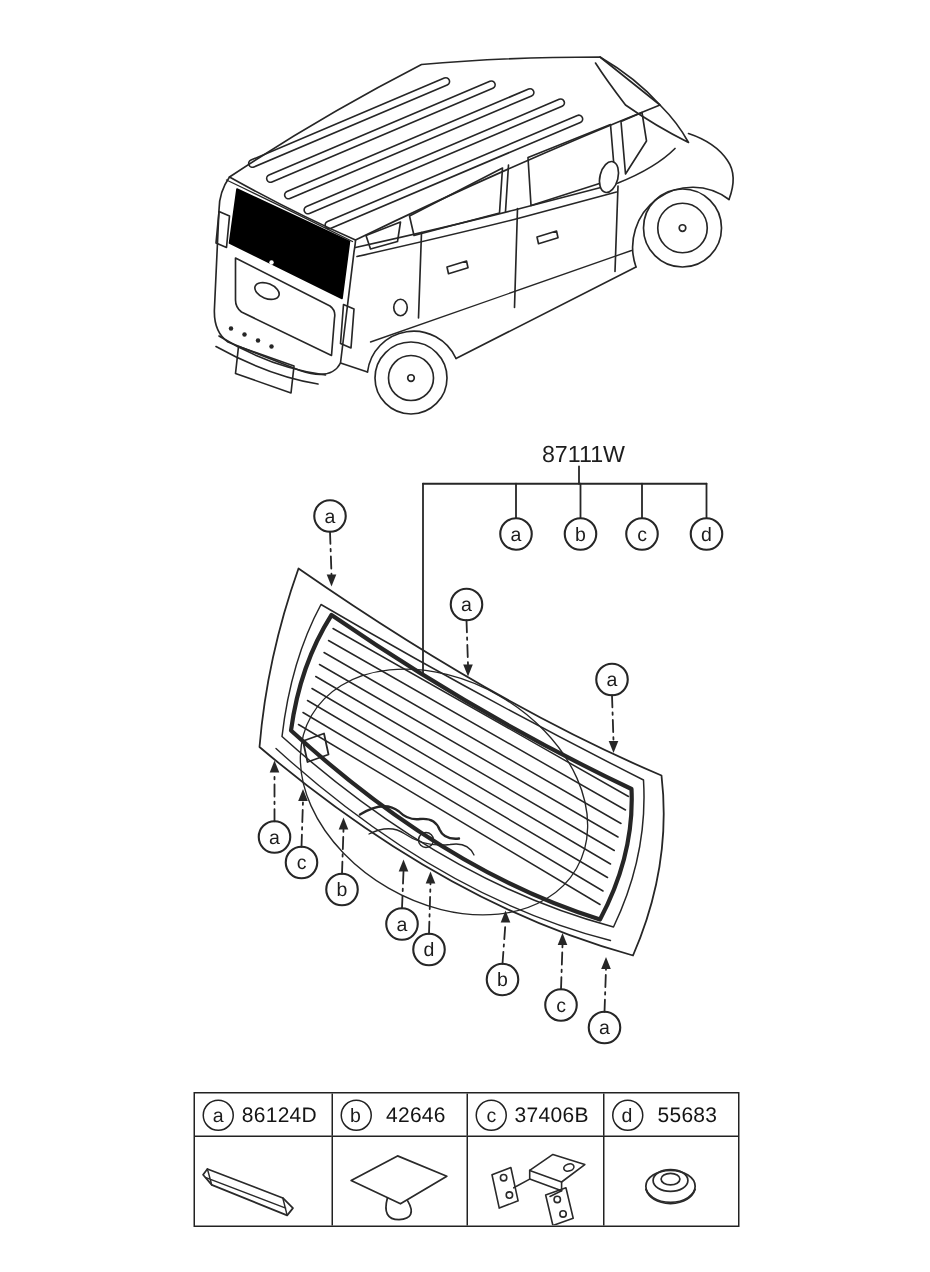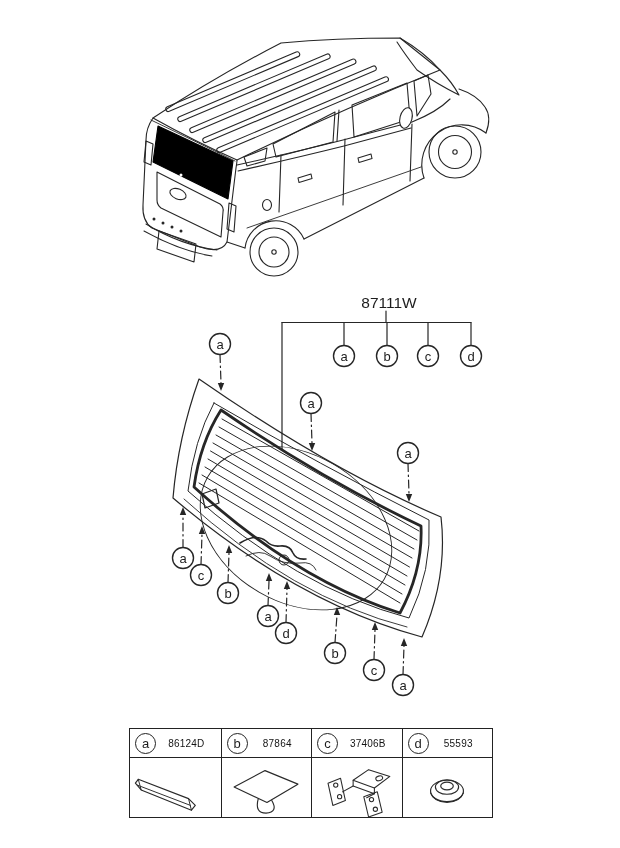--- a/index.html
+++ b/index.html
@@ -12,21 +12,21 @@
   
   .legend{position:absolute;left:129px;top:728px;width:364px;height:90px;
           box-sizing:border-box;border:1.7px solid #222;
           display:grid;grid-template-columns:repeat(4,1fr);grid-template-rows:28px 1fr;}
   .lcell{box-sizing:border-box;border-left:1.4px solid #222;display:flex;align-items:center;justify-content:center;overflow:hidden;}
   .lcell.c0{border-left:none;}
   .lcell.head{justify-content:flex-start;}
   .lcell.body{border-top:1.4px solid #222;}
   .circ{flex:0 0 auto;width:19px;height:19px;margin-left:5px;border:1.3px solid #222;border-radius:50%;
         display:flex;align-items:center;justify-content:center;font-size:13px;line-height:1;background:#fff;}
-  .pn{flex:1 1 auto;text-align:center;font-size:10px;letter-spacing:0.2px;color:#141414;padding-right:4px;}
+  .pn{flex:1 1 auto;text-align:center;font-size:14px;letter-spacing:0.2px;color:#141414;padding-right:4px;}
 </style>
 </head>
 <body>
 
 <div class="page">
 <svg class="art" width="620" height="848" viewBox="0 0 620 848">
   <defs>
     <clipPath id="glassClip">
       <path d="M214,403 Q320,465 429,520 Q432,570 409,618 Q296,588 188,491 Q194,440 214,403 Z"></path>
     </clipPath>
@@ -235,29 +235,29 @@
 </svg>
 
 <div class="legend">
 
   <div class="lcell head c0">
     <span class="circ">a</span>
     <span class="pn">86124D</span>
   </div>
   <div class="lcell head">
     <span class="circ">b</span>
-    <span class="pn">87864</span>
+    <span class="pn">42646</span>
   </div>
   <div class="lcell head">
     <span class="circ">c</span>
     <span class="pn">37406B</span>
   </div>
   <div class="lcell head">
     <span class="circ">d</span>
-    <span class="pn">55593</span>
+    <span class="pn">55683</span>
   </div>
 
   <div class="lcell body c0">
     <svg width="88" height="58" viewBox="0 0 90 60" stroke="#2a2a2a" fill="none" stroke-width="1.2" stroke-linejoin="round" stroke-linecap="round">
       <path d="M7,21 L59,41 L66,48 L62,53 L10,32 L4,25 Z"></path>
       <path d="M7,21 L10,32 M59,41 L62,53 M6,27 L61,48" stroke-width="1"></path>
     </svg>
   </div>
   <div class="lcell body">
     <svg width="88" height="58" viewBox="0 0 90 60" stroke="#2a2a2a" fill="none" stroke-width="1.2" stroke-linejoin="round" stroke-linecap="round">

